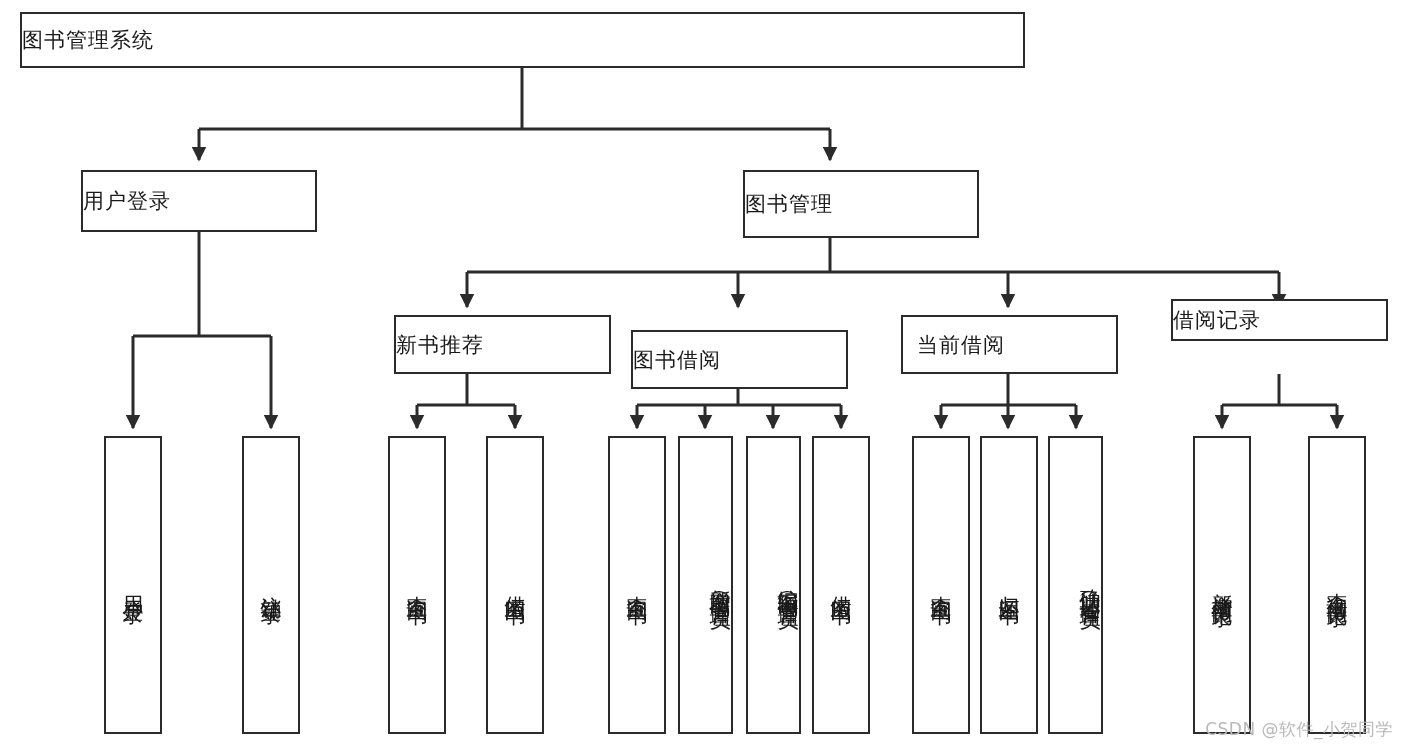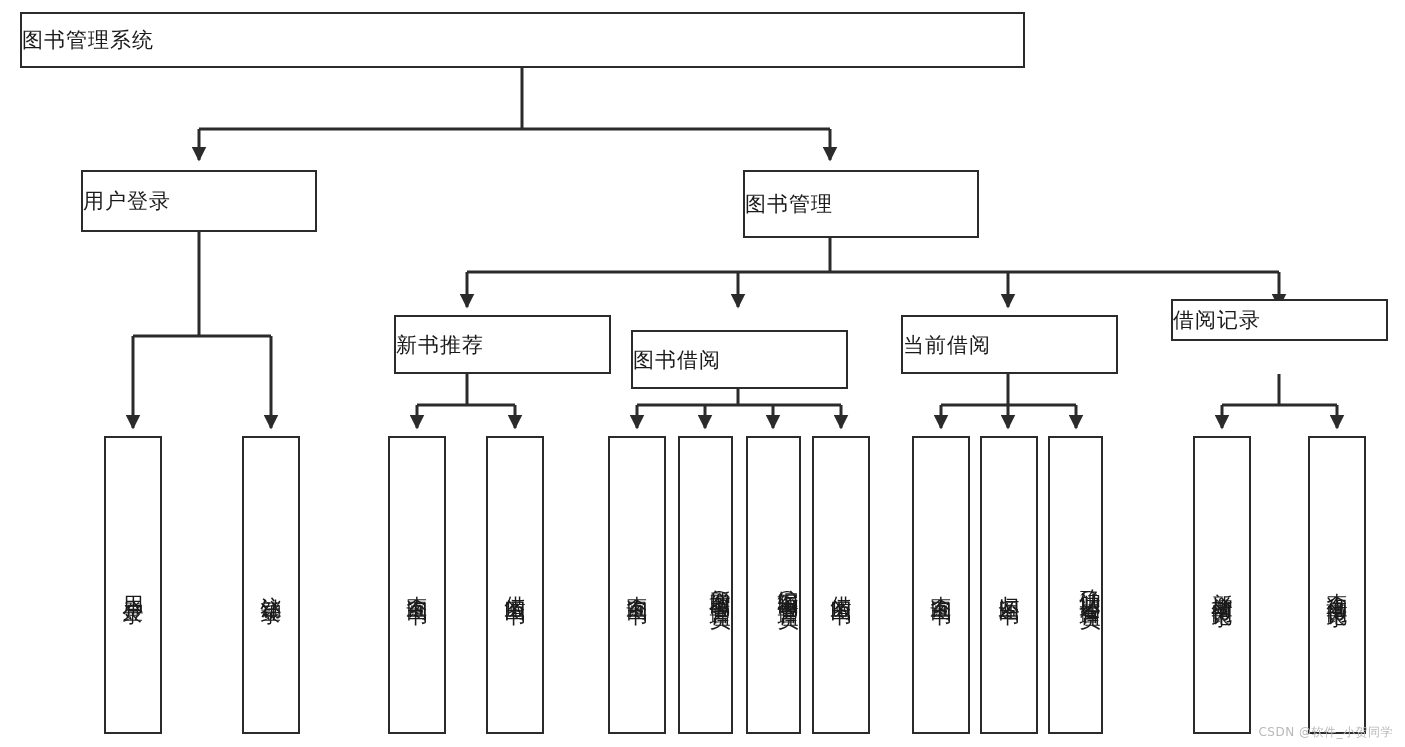--- a/index.html
+++ b/index.html
@@ -54,21 +54,21 @@
   .node-box.vert.centered {
     align-items: center;
   }
   .node-label {
     display: block;
   }
   #watermark {
     position: absolute;
     right: 12px;
     bottom: 6px;
-    font-size: 12px;
+    font-size: 17px;
     color: #b9b9b9;
     letter-spacing: 0.5px;
     white-space: nowrap;
   }
 </style>
 </head>
 <body>
 
 <div id="diagram-root">
 
@@ -132,21 +132,21 @@
   <div class="node-box horiz" style="left:743px; top:170px; width:236px; height:68px;">
     <span class="node-label">图书管理</span>
   </div>
 
   <div class="node-box horiz" style="left:361px; top:315px; width:217px; height:59px;margin-left:33px;">
     <span class="node-label">新书推荐</span>
   </div>
   <div class="node-box horiz" style="left:631px; top:330px; width:217px; height:59px;">
     <span class="node-label">图书借阅</span>
   </div>
-  <div class="node-box horiz" style="left:901px; top:315px; width:217px; height:59px;">
+  <div class="node-box horiz" style="left:901px; top:315px; width:217px; height:59px;padding-left:14px;">
     <span class="node-label">当前借阅</span>
   </div>
   <div class="node-box horiz" style="left:1171px; top:299px; width:217px; height:42px;">
     <span class="node-label">借阅记录</span>
   </div>
 
   <div class="node-box vert centered" style="left:104px; top:436px; width:58px; height:298px;">
     <span class="node-label">用户登录</span>
   </div>
   <div class="node-box vert centered" style="left:242px; top:436px; width:58px; height:298px;">

